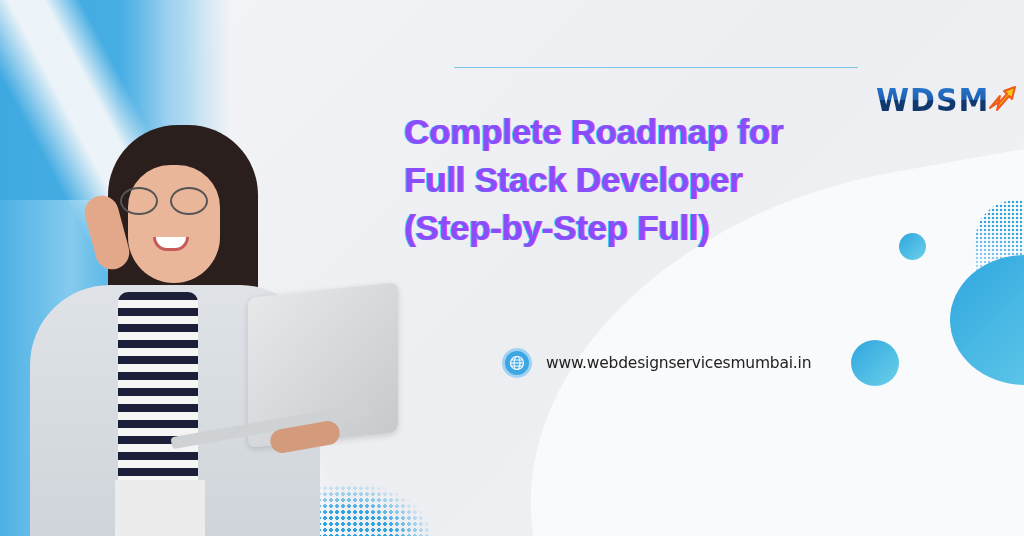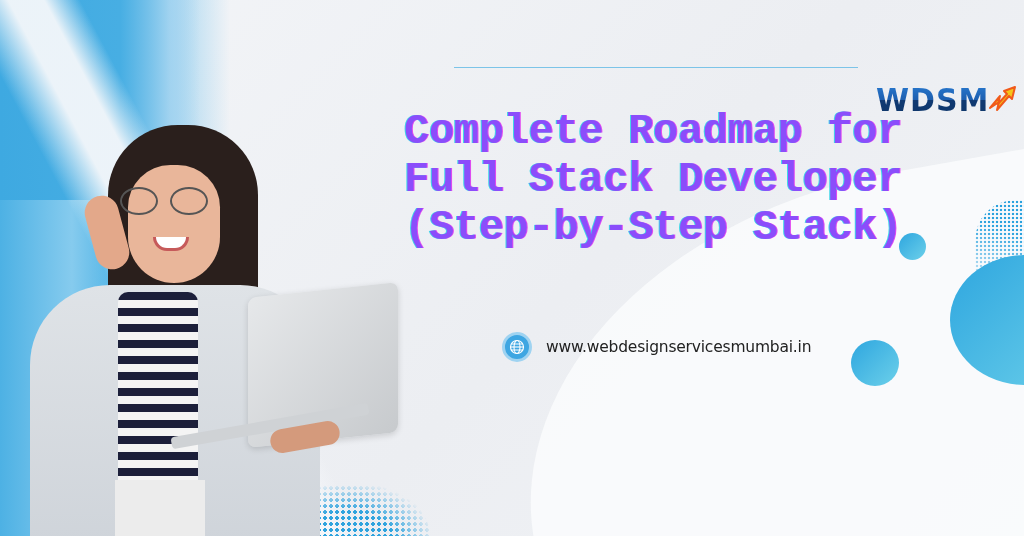--- a/index.html
+++ b/index.html
@@ -103,30 +103,30 @@
     font-weight:bold; font-size:30px; letter-spacing:1px;
     background: linear-gradient(180deg, #2b7fd6 0%, #1d5fb0 50%, #103a73 51%, #0f3668 100%);
     -webkit-background-clip:text; background-clip:text; color:transparent;
     transform: scaleY(1.05);
   }
   .logo-arrow { width:32px; height:32px; margin-left:-2px; }
 
   
   .title {
     left:404px; top:108px; width:520px;
-    font-family: Liberation Mono, monospace;
-    font-weight:bold; font-size:42px; line-height:48px;
+    font-family: Liberation Sans, sans-serif;
+    font-weight:bold; font-size:35px; line-height:48px;
     color:#8b4dfb;
     text-shadow: -1px 0 0 #3fd6e8, 1px 0 0 #e04bf0;
     letter-spacing:-0.3px;
   }
   .title div { white-space:nowrap; }
 
   
-  .url-row { left:502px; top:332px; display:flex; align-items:center; gap:14px; }
+  .url-row { left:502px; top:348px; display:flex; align-items:center; gap:14px; }
   .globe {
     width:30px; height:30px; border-radius:50%;
     background:#3ea6e2; border:3px solid #9fd3f1;
     display:flex; align-items:center; justify-content:center;
   }
   .url-text { font-family:"DejaVu Sans", sans-serif; font-size:15.5px; color:#222; letter-spacing:-0.2px; }
 
   
   .circle { border-radius:50%; background: linear-gradient(135deg, #2ea6df, #6cd0ea); }
   .c-small { left:899px; top:233px; width:27px; height:27px; }
@@ -163,21 +163,21 @@
 <div class="layer logo">
   <span class="logo-text">WDSM</span>
   <svg class="logo-arrow" viewBox="0 0 32 32">
     <path d="M3 24 L12 18 L10 26 L22 12 L25 15 L28 3 L17 7 L20 10 L11 20 L13 12 Z" fill="#f5c518" stroke="#f05a1a" stroke-width="2" stroke-linejoin="round"></path>
   </svg>
 </div>
 
 <div class="layer title">
   <div>Complete Roadmap for</div>
   <div>Full Stack Developer</div>
-  <div>(Step-by-Step Stack)</div>
+  <div>(Step-by-Step Full)</div>
 </div>
 
 <div class="layer url-row">
   <span class="globe">
     <svg width="16" height="16" viewBox="0 0 16 16">
       <circle cx="8" cy="8" r="6.5" fill="none" stroke="#fff" stroke-width="1.2"></circle>
       <ellipse cx="8" cy="8" rx="3" ry="6.5" fill="none" stroke="#fff" stroke-width="1.1"></ellipse>
       <line x1="1.5" y1="8" x2="14.5" y2="8" stroke="#fff" stroke-width="1.1"></line>
       <line x1="2.5" y1="5" x2="13.5" y2="5" stroke="#fff" stroke-width="1"></line>
       <line x1="2.5" y1="11" x2="13.5" y2="11" stroke="#fff" stroke-width="1"></line>

